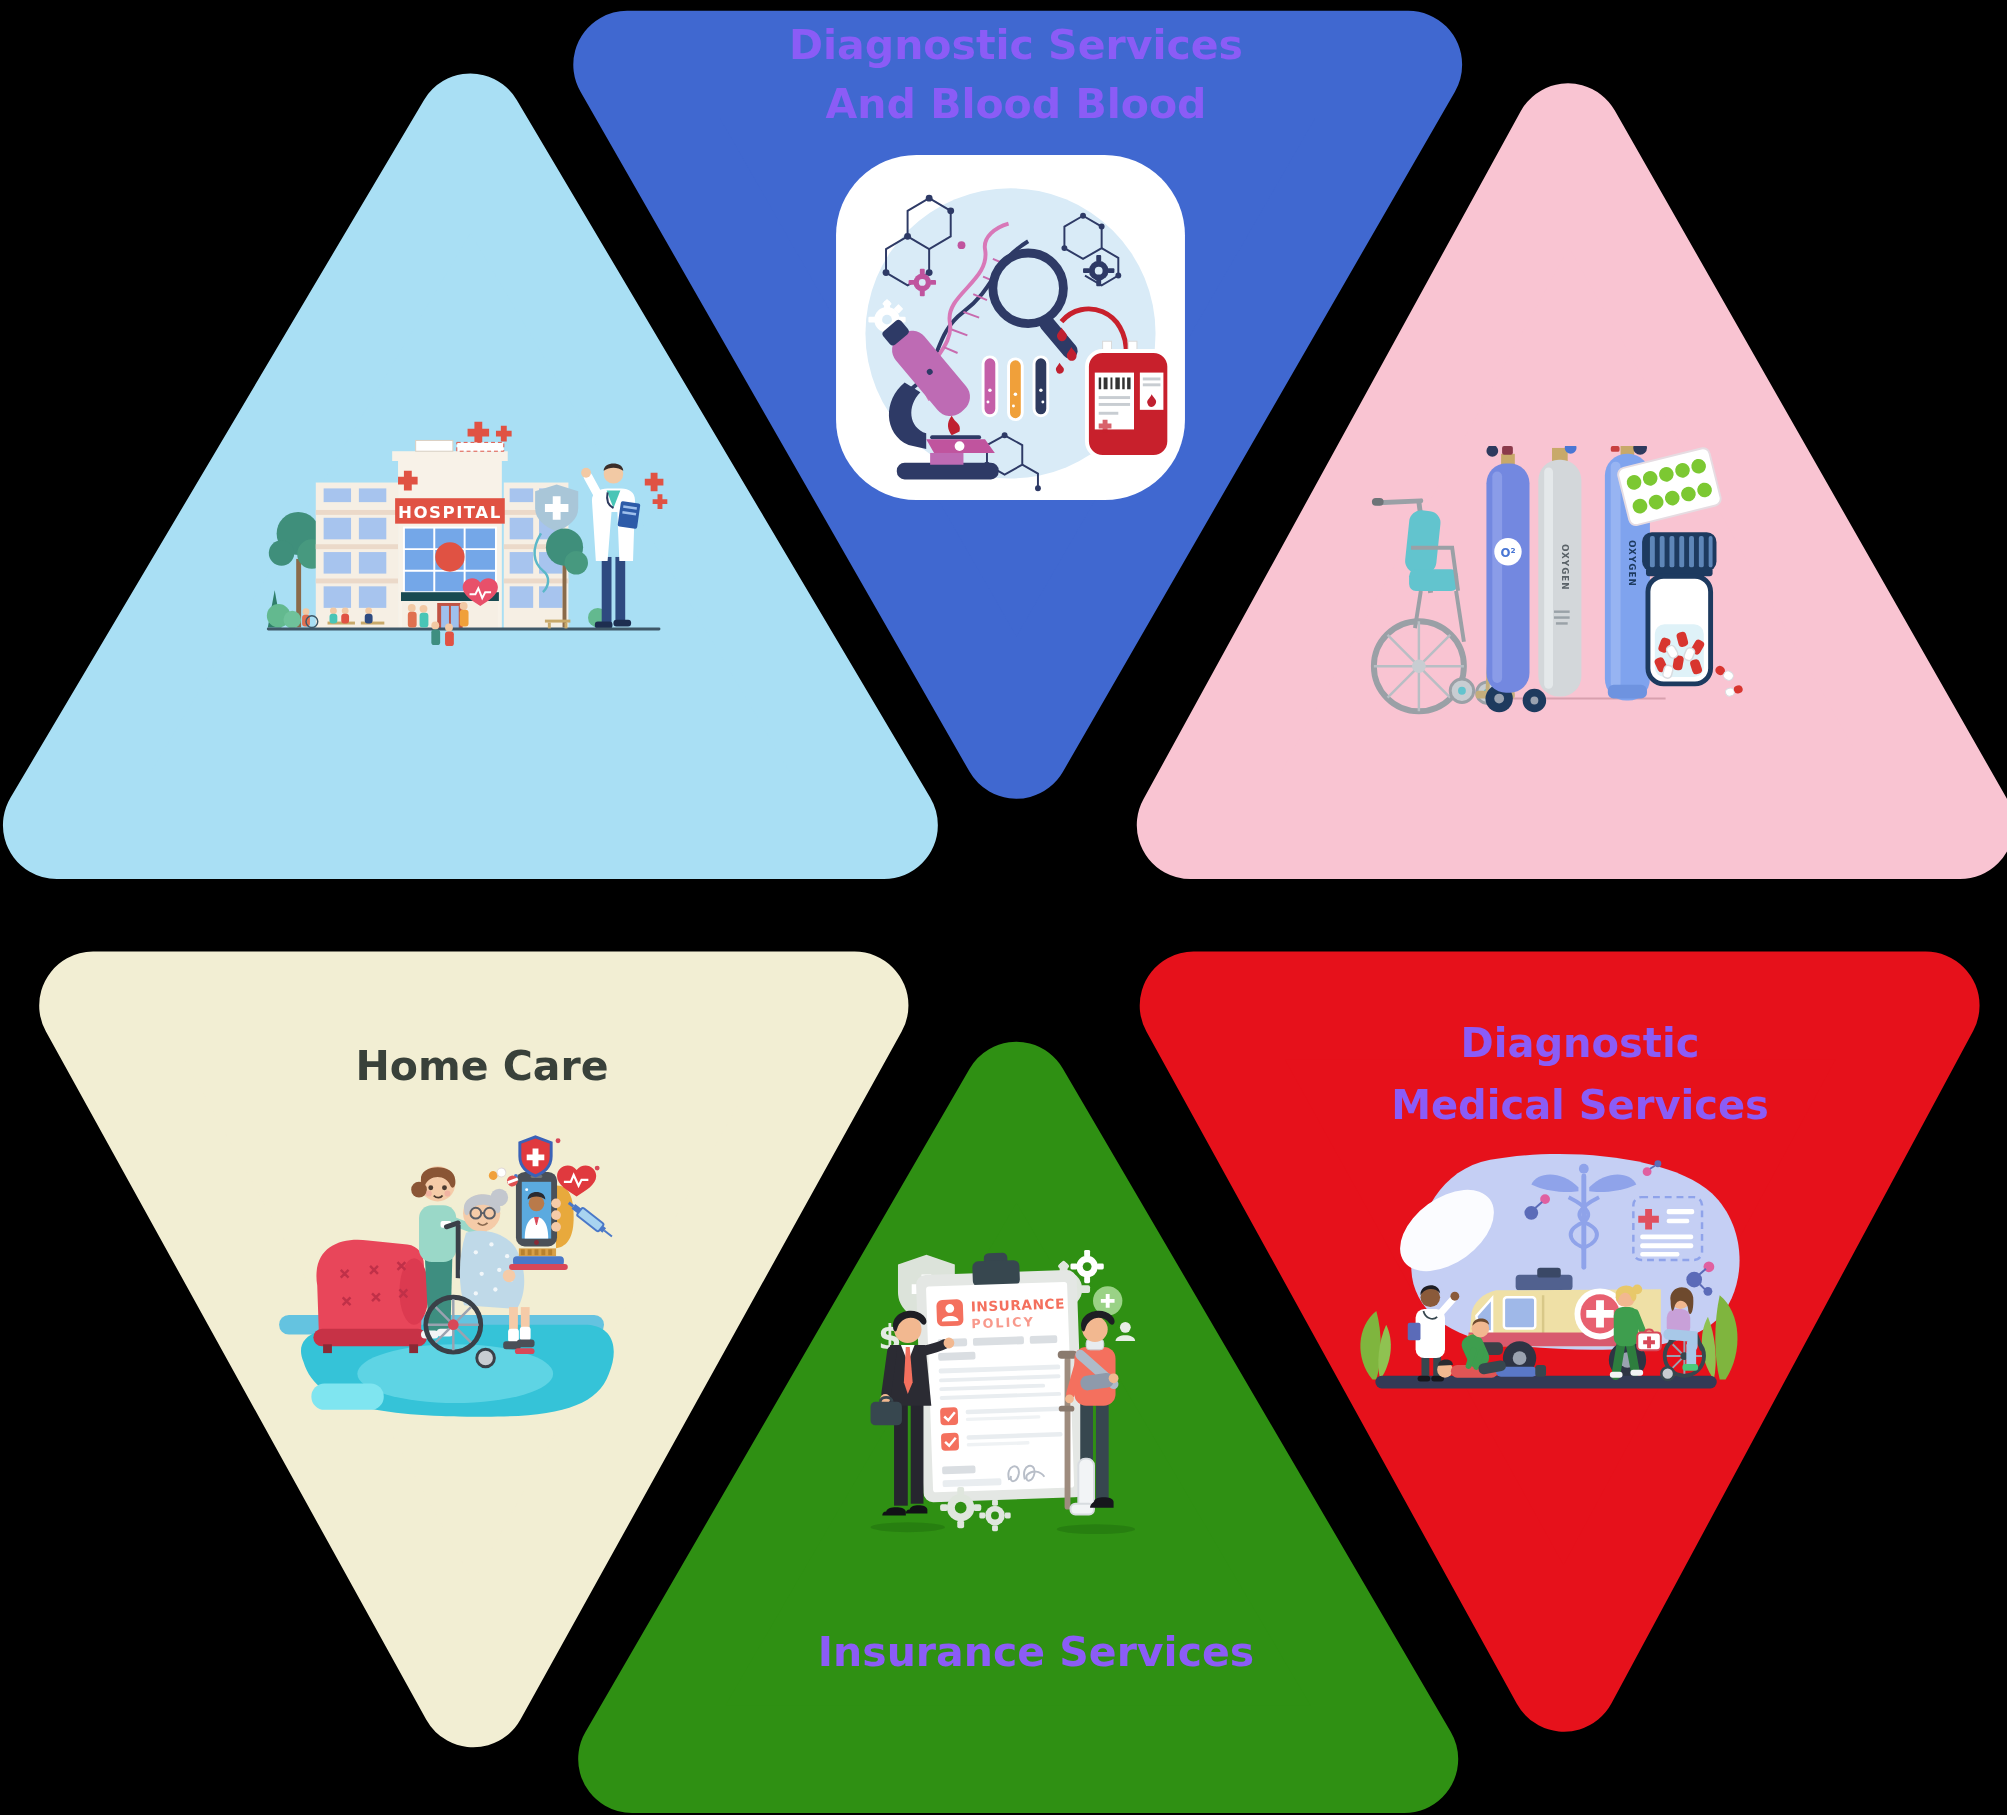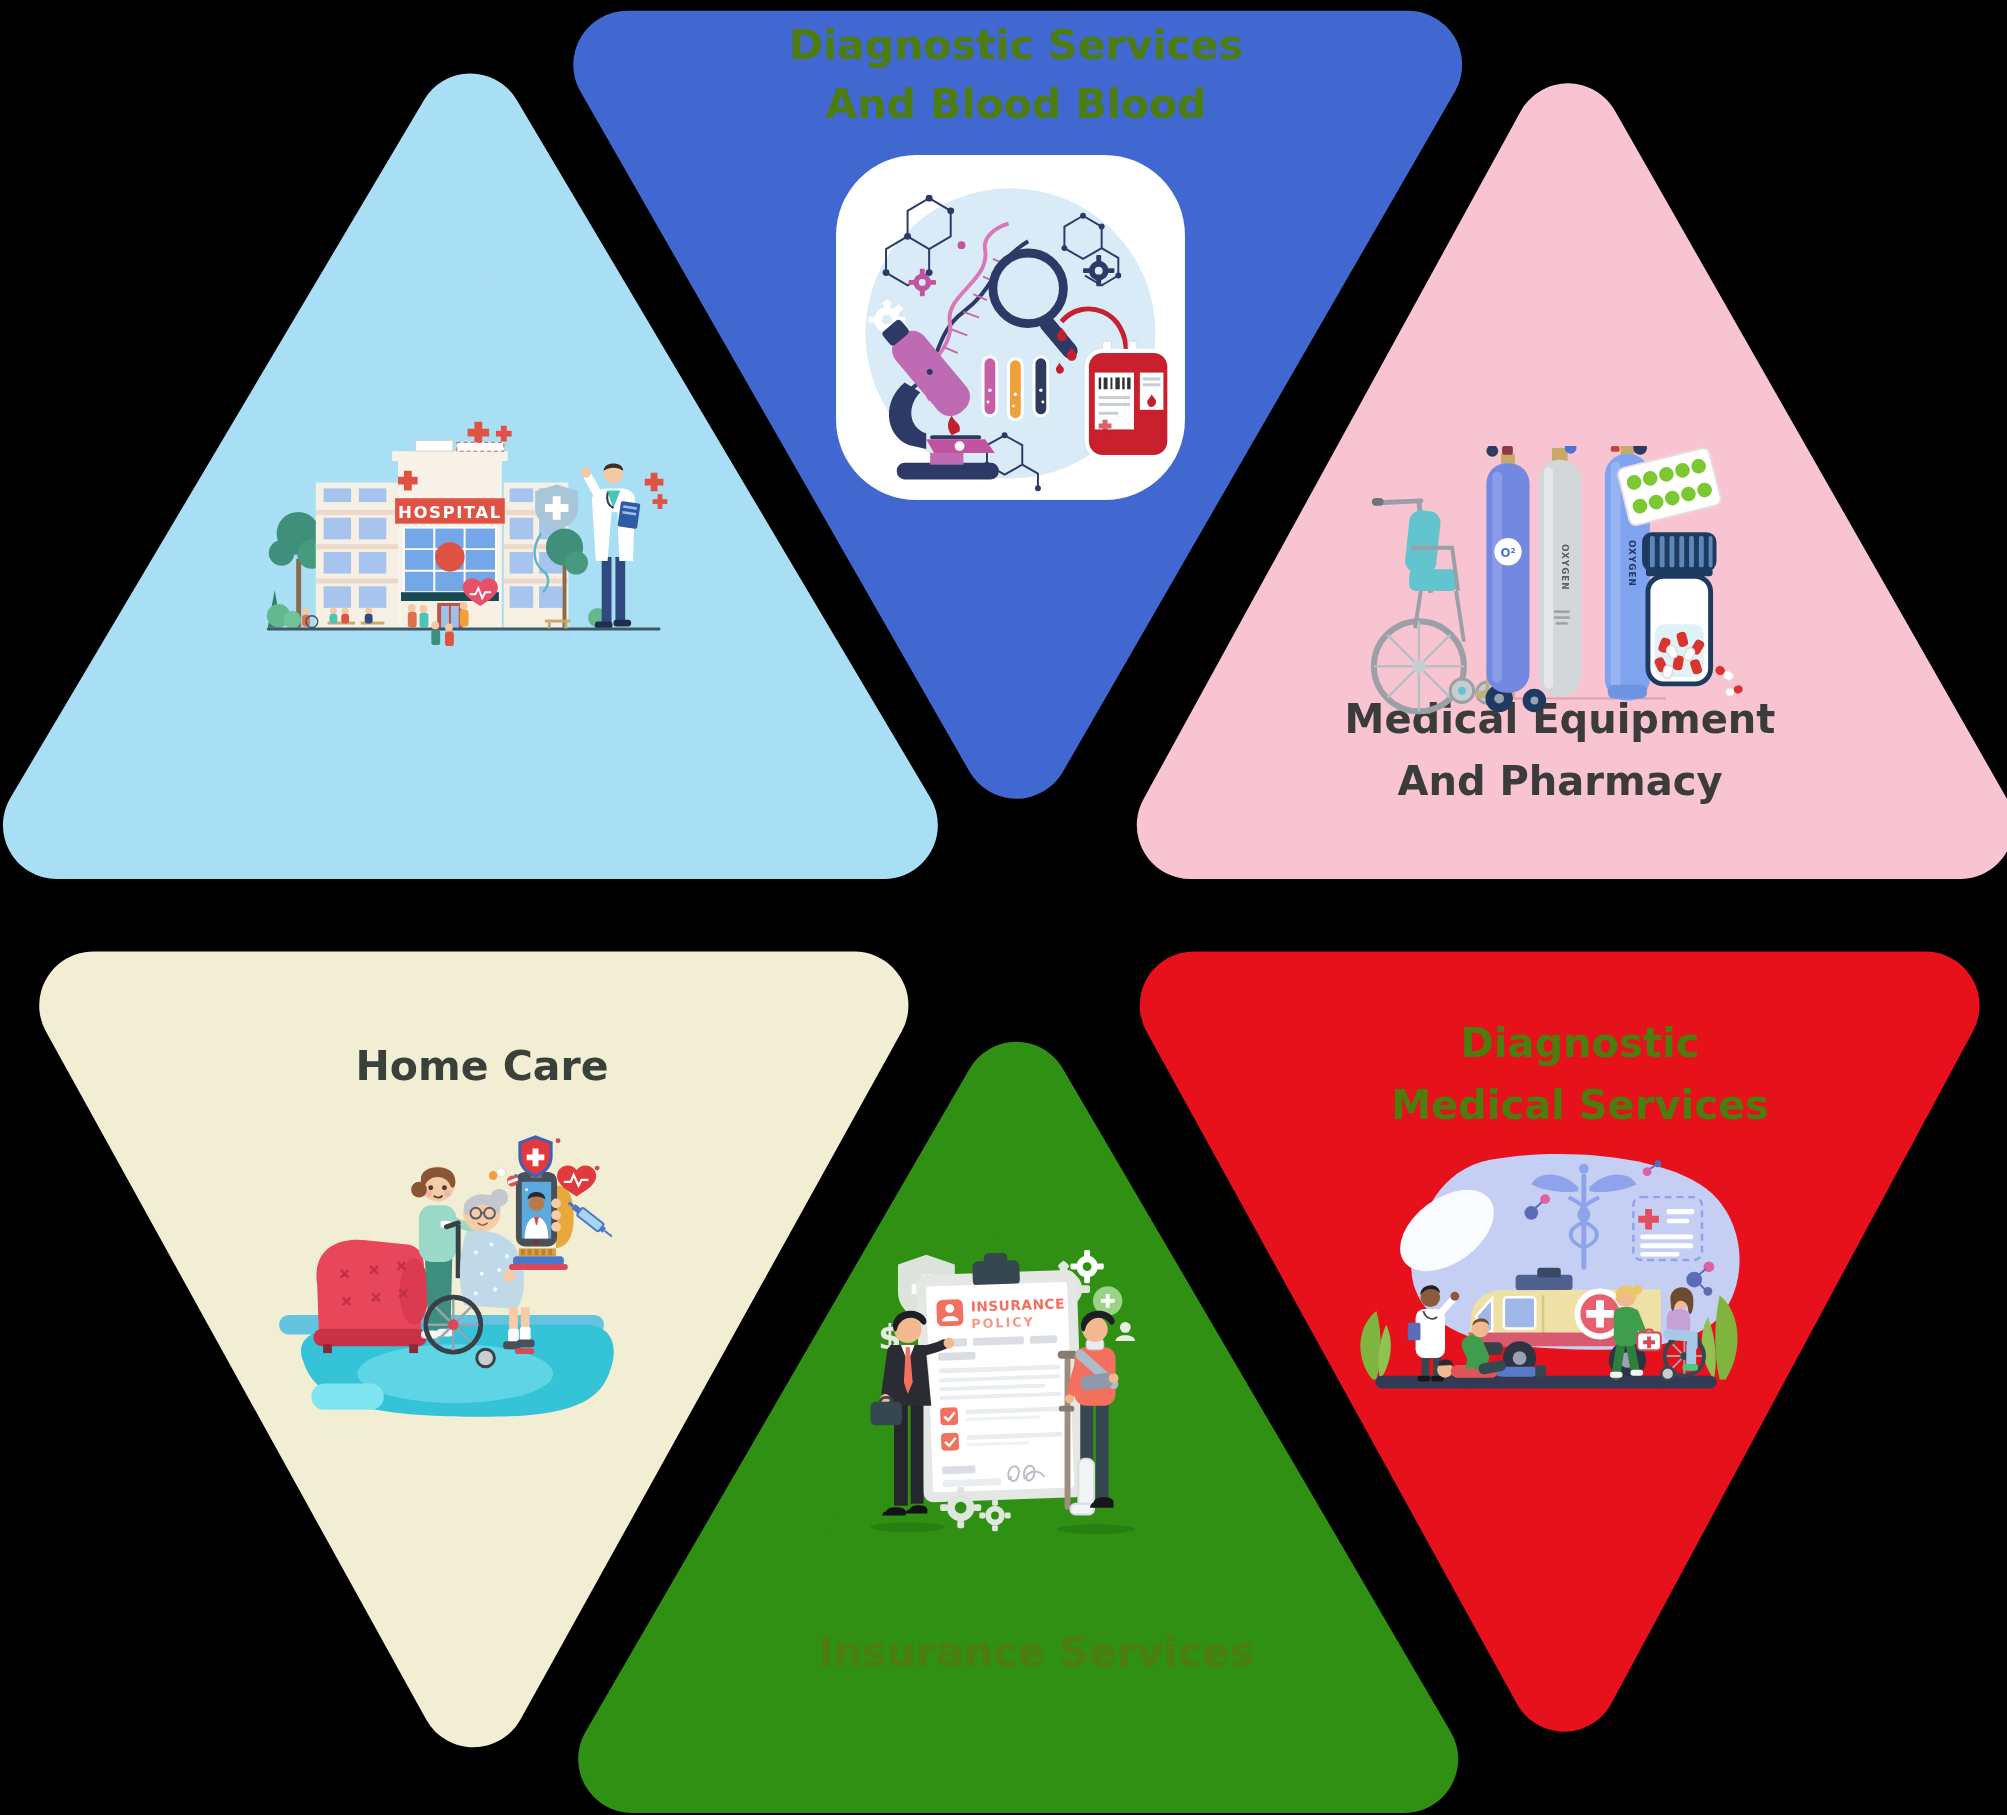--- a/index.html
+++ b/index.html
@@ -3,45 +3,41 @@
 <meta charset="utf-8">
 <style>
   html,body{margin:0;padding:0;background:#000;}
   .stage{position:relative;width:2007px;height:1815px;background:#000;overflow:hidden;
          font-family:"DejaVu Sans","Liberation Sans",sans-serif;}
   .bg{position:absolute;left:0;top:0;}
   .ill{position:absolute;}
   .label{position:absolute;transform:translateX(-50%);text-align:center;font-weight:bold;white-space:nowrap;}
   .lab-dark{color:#3B3B3B;}
   .lab-cream{color:#39413A;text-align:right;}
-  .lab-white{color:#4d7c0f;}
+  .lab-white{color:#8b5cf6;}
   .fs42{font-size:41px;line-height:59px;}
   .fs41{font-size:40px;line-height:62px;}
 </style>
 </head>
 <body>
 
 <div class="stage">
 
   <svg class="bg" width="2007" height="1815" viewBox="0 0 2048 1852">
     <polygon points="480,130 58,842 902,842" fill="currentColor" stroke="currentColor" stroke-width="110" stroke-linejoin="round" color="#A9DFF4"></polygon>
     <polygon points="640,66 1437,66 1037,760" fill="currentColor" stroke="currentColor" stroke-width="110" stroke-linejoin="round" color="#4068D0"></polygon>
     <polygon points="1600,140 1215,842 2000,842" fill="currentColor" stroke="currentColor" stroke-width="110" stroke-linejoin="round" color="#F9C4D2"></polygon>
     <polygon points="95,1026 872,1026 483,1728" fill="currentColor" stroke="currentColor" stroke-width="110" stroke-linejoin="round" color="#F2EED3"></polygon>
     <polygon points="1037,1118 645,1795 1433,1795" fill="currentColor" stroke="currentColor" stroke-width="110" stroke-linejoin="round" color="#2F9013"></polygon>
     <polygon points="1218,1026 1965,1026 1596,1712" fill="currentColor" stroke="currentColor" stroke-width="110" stroke-linejoin="round" color="#E6111B"></polygon>
   </svg>
 
   <div class="label lab-white fs42" style="left:1016px;top:15.7px;">
     <div>Diagnostic Services</div>
     <div>And Blood Blood</div>
-  </div>
-  <div class="label lab-dark fs41" style="left:1560px;top:688px;">
-    <div>Medical Equipment</div>
-    <div>And Pharmacy</div>
   </div>
   <div class="label lab-cream fs42" style="left:482px;top:1037px;">
     <div>Home Care</div>
   </div>
   <div class="label lab-white fs42" style="left:1016px;top:1623px;margin-left:20px;">
     <div>Insurance Services</div>
   </div>
   <div class="label lab-white fs41" style="left:1580px;top:1012px;">
     <div>Diagnostic</div>
     <div>Medical Services</div>

